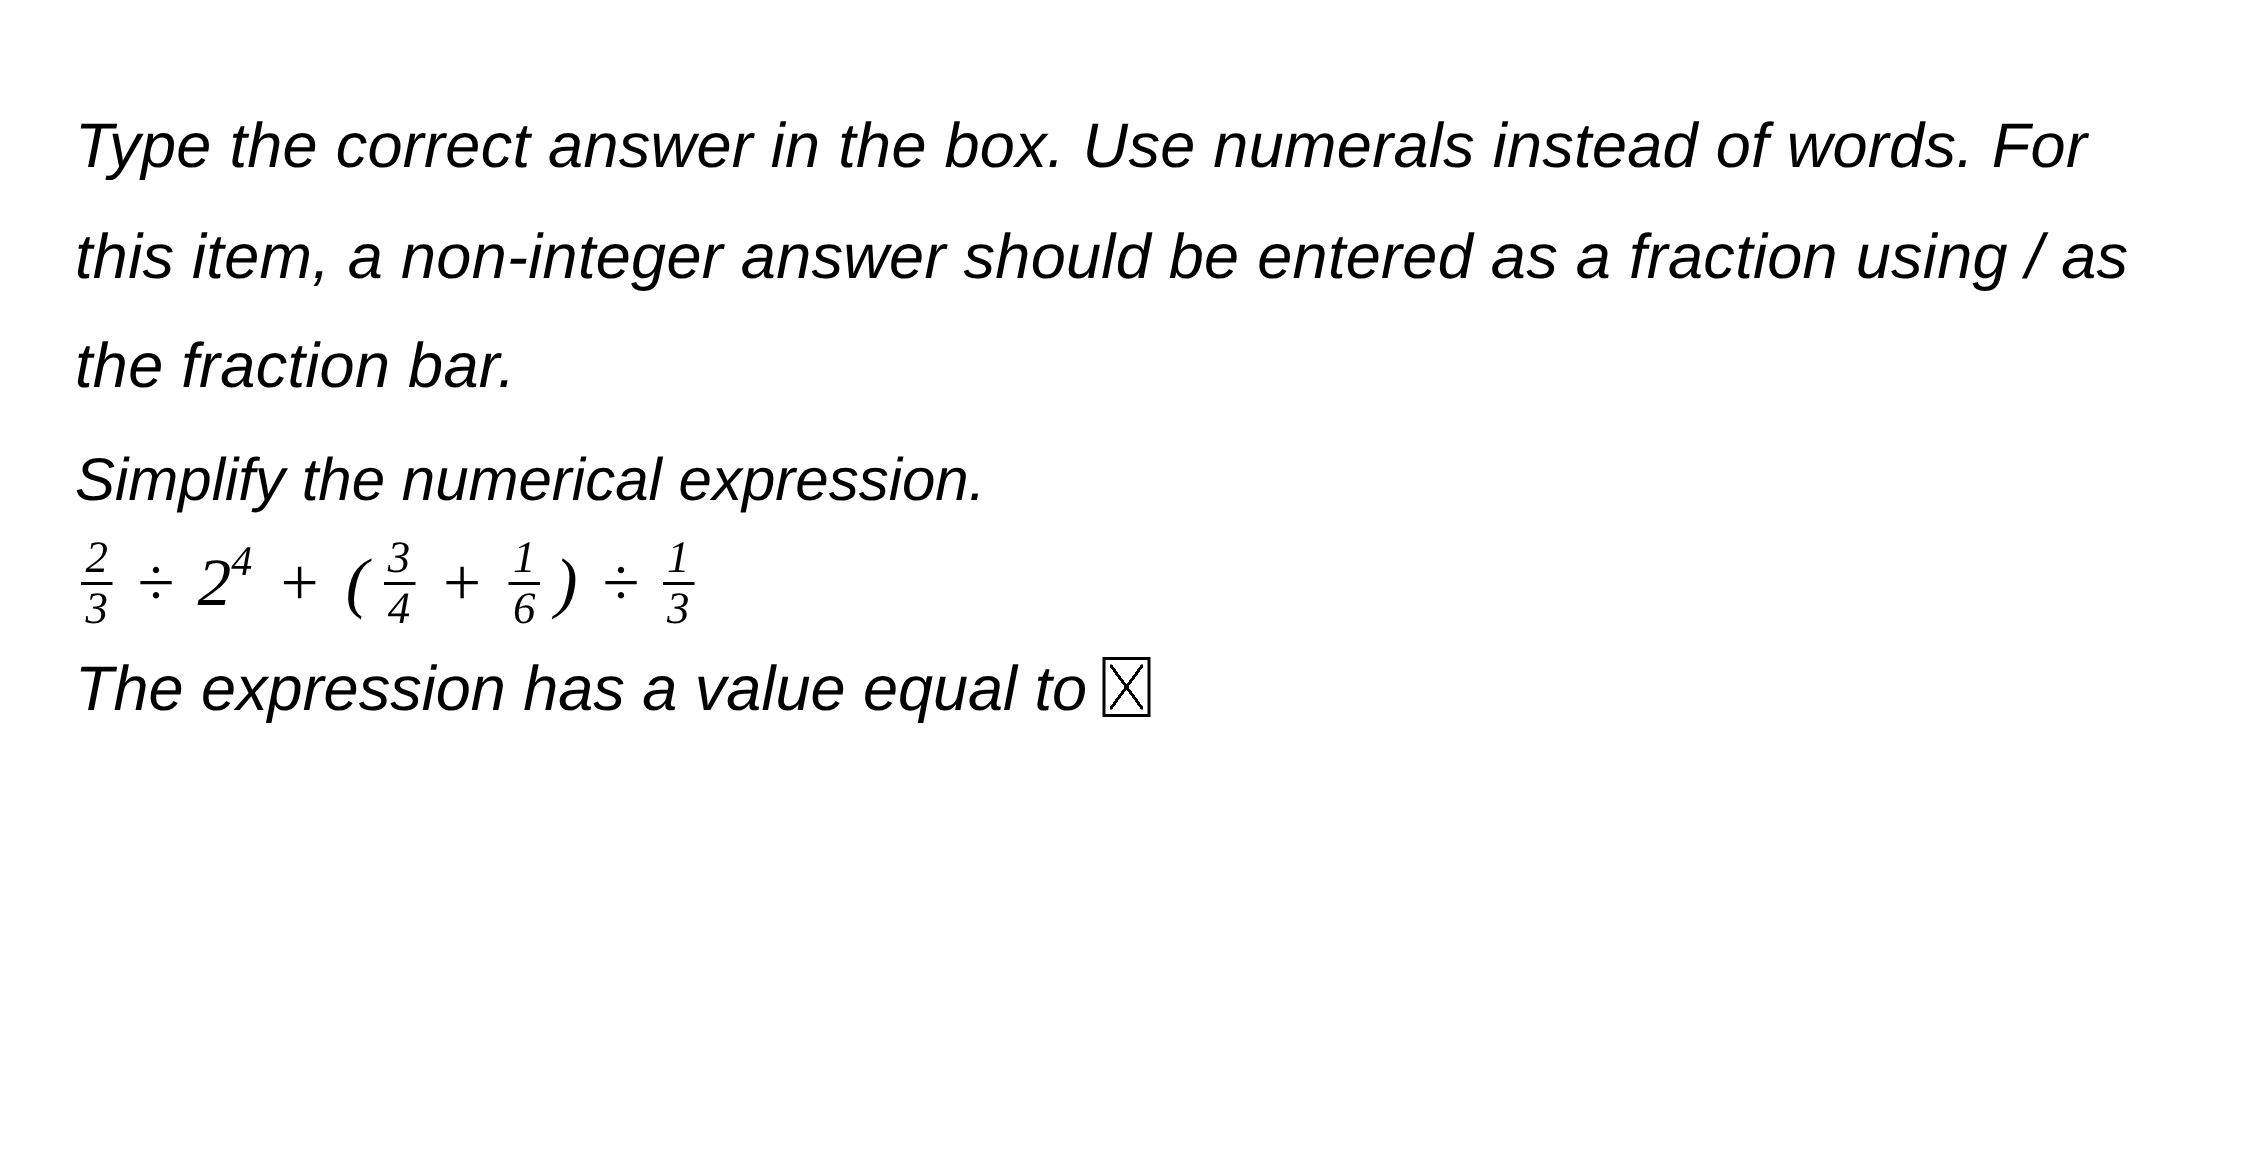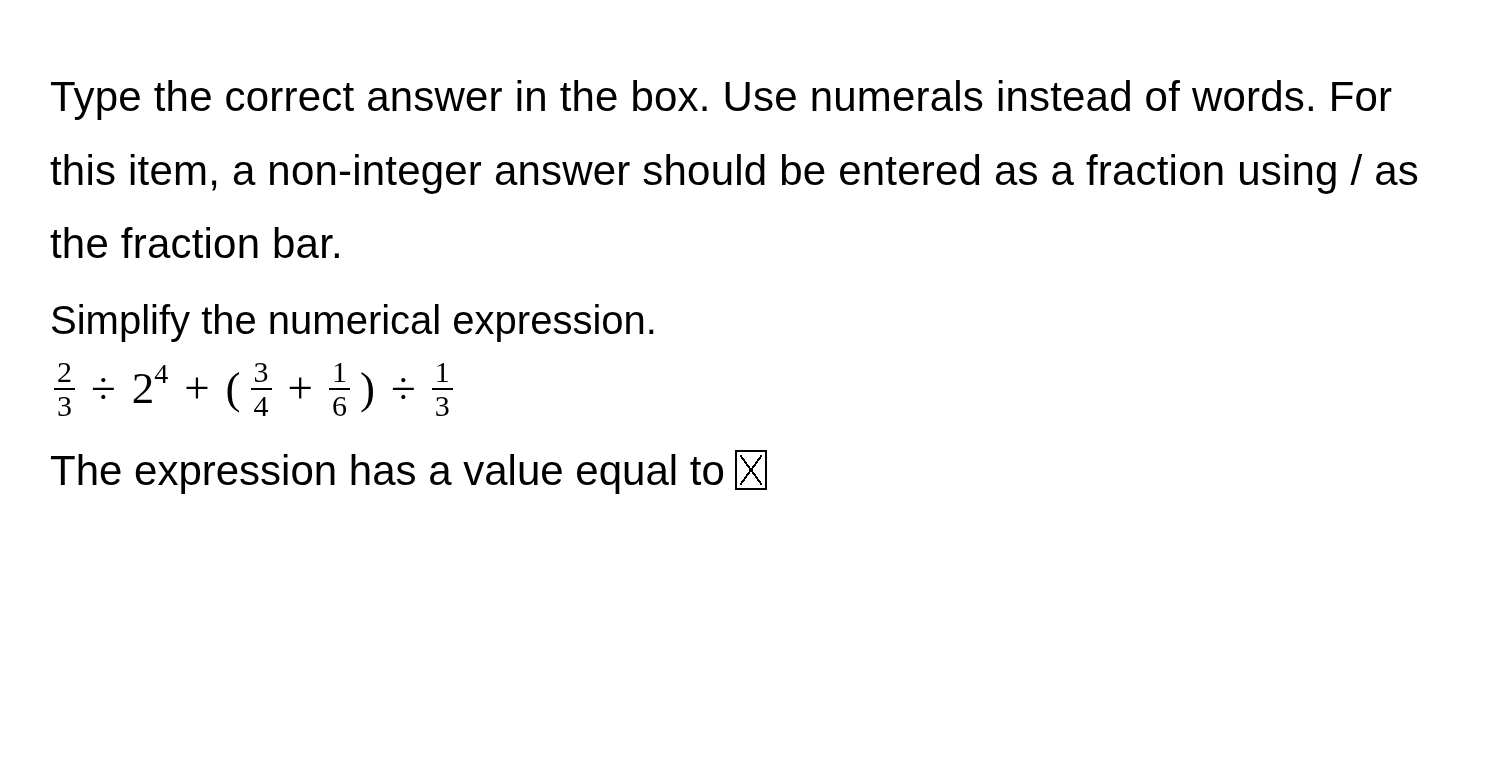--- a/index.html
+++ b/index.html
@@ -1,28 +1,28 @@
 <!DOCTYPE html>
 <html><head>
 <meta charset="utf-8">
 <style>
   * { margin: 0; padding: 0; box-sizing: border-box; }
   html, body { width: 1500px; height: 776px; background: #fff; font-family: Arial, Helvetica, sans-serif; color: #000; }
-  .page { padding: 60px 40px 40px 50px; }
+  .page { padding: 60px 40px 40px 50px; font-style: italic; }
   .instructions { font-size: 42px; line-height: 1.75; letter-spacing: 0.2px; margin-bottom: 8px; }
   .prompt { font-size: 40px; line-height: 1.55; margin-bottom: 4px; }
   .expr { font-family: "Times New Roman", Times, serif; font-size: 45px; line-height: 1.25; display: flex; align-items: center; gap: 10px; padding: 2px 0 2px 4px; }
   .frac { display: inline-flex; flex-direction: column; align-items: center; vertical-align: middle; line-height: 1; font-size: 30px; }
   .frac .num { padding: 0 3px 1px 3px; }
   .frac .den { border-top: 2px solid #000; padding: 1px 3px 0 3px; }
   .op { display: inline-block; padding: 0 6px; }
   .sup { font-size: 28px; vertical-align: super; position: relative; top: -4px; }
   .base { font-size: 45px; }
   .paren { font-size: 45px; }
-  .answer-line { font-size: 42px; line-height: 1.5; display: flex; align-items: center; gap: 10px; margin-top: 16px; }
+  .answer-line { font-size: 42px; line-height: 1.5; display: flex; align-items: center; gap: 10px; margin-top: 4px; }
   .placeholder-box {
     display: inline-block;
     width: 32px; height: 40px;
     border: 2px solid #000;
     position: relative;
     vertical-align: middle;
   }
   .placeholder-box::before, .placeholder-box::after {
     content: ""; position: absolute; left: 2px; right: 2px; top: 2px; bottom: 2px;
     background: none;

